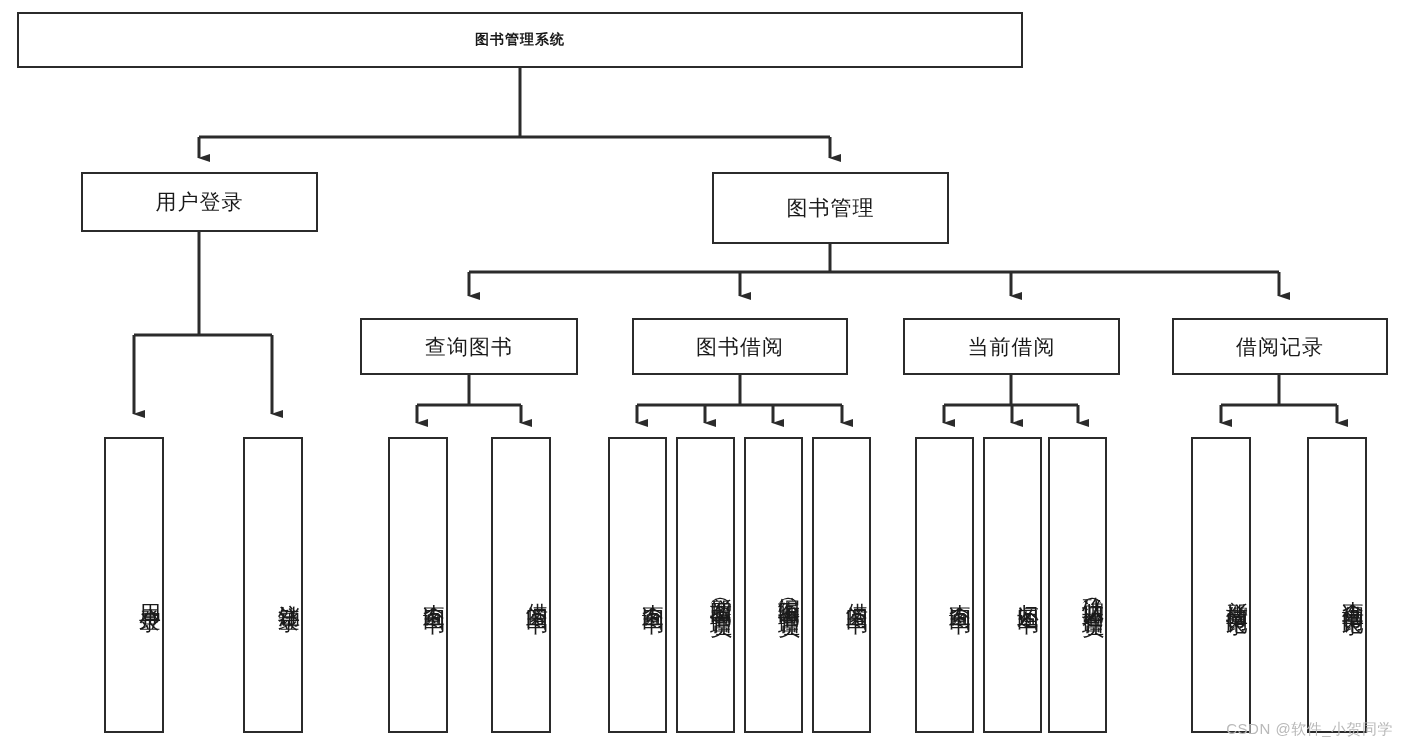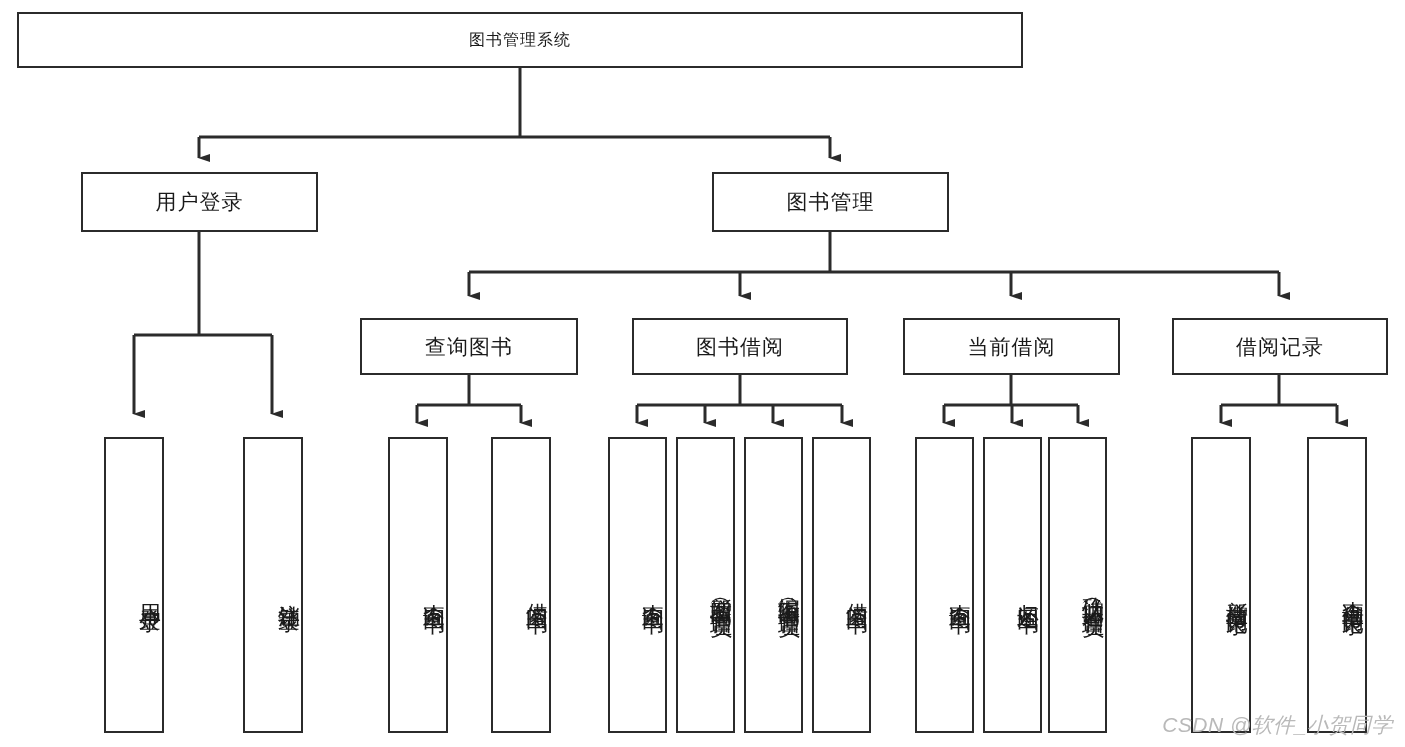--- a/index.html
+++ b/index.html
@@ -36,21 +36,22 @@
     justify-content: center;
     color: #1a1a1a;
     text-align: center;
   }
   .node.h {
     font-size: 21px;
     letter-spacing: 1px;
     line-height: 1.1;
   }
   .node.root {
-    font-size: 16px;
+    font-size: 14px;
+    font-weight: bold;
   }
   .node.v {
     writing-mode: vertical-rl;
     text-orientation: upright;
     font-size: 22px;
     letter-spacing: 3px;
     padding-top: 14px;
     align-items: flex-start;
     justify-content: center;
     line-height: 1.05;
@@ -58,25 +59,24 @@
   .vtext {
     writing-mode: vertical-rl;
     text-orientation: upright;
     display: block;
     white-space: nowrap;
   }
   .watermark {
     position: absolute;
     right: 12px;
     bottom: 8px;
-    font-size: 21px;
+    font-size: 15px;
     color: #b9b9b9;
     letter-spacing: 0.5px;
     white-space: nowrap;
-    font-style: italic;
   }
 </style>
 </head>
 <body>
 
 <div id="canvas">
 
   <svg class="edges" viewBox="0 0 1405 747">
     <defs>
       <marker id="arrow" markerWidth="10" markerHeight="12" refX="4" refY="11" orient="auto" markerUnits="userSpaceOnUse">
@@ -130,21 +130,21 @@
   </svg>
 
   <div class="node h root" style="left:17px; top:12px; width:1006px; height:56px;">
     <span>图书管理系统</span>
   </div>
 
   <div class="node h" style="left:81px; top:172px; width:237px; height:60px;">
     <span>用户登录</span>
   </div>
 
-  <div class="node h" style="left:712px; top:172px; width:237px; height:60px;">
+  <div class="node h" style="left:712px; top:172px; width:237px; height:72px;">
     <span>图书管理</span>
   </div>
 
   <div class="node h" style="left:360px; top:318px; width:218px; height:57px;">
     <span>查询图书</span>
   </div>
 
   <div class="node h" style="left:632px; top:318px; width:216px; height:57px;justify-content:center;">
     <span>图书借阅</span>
   </div>

